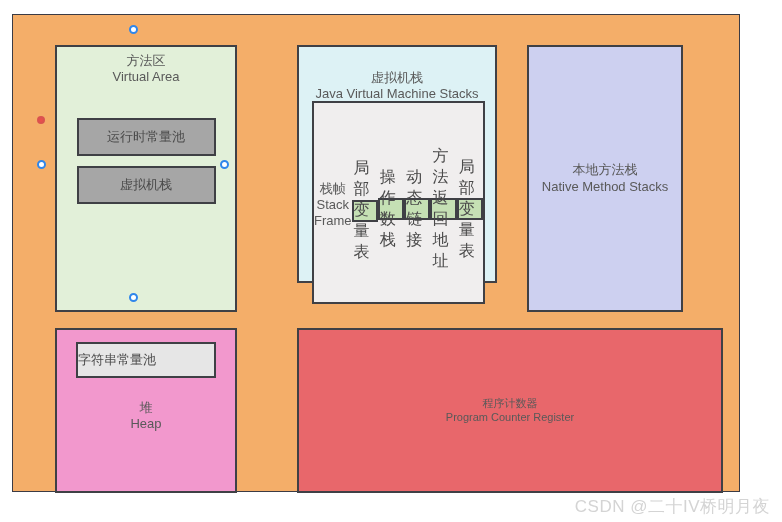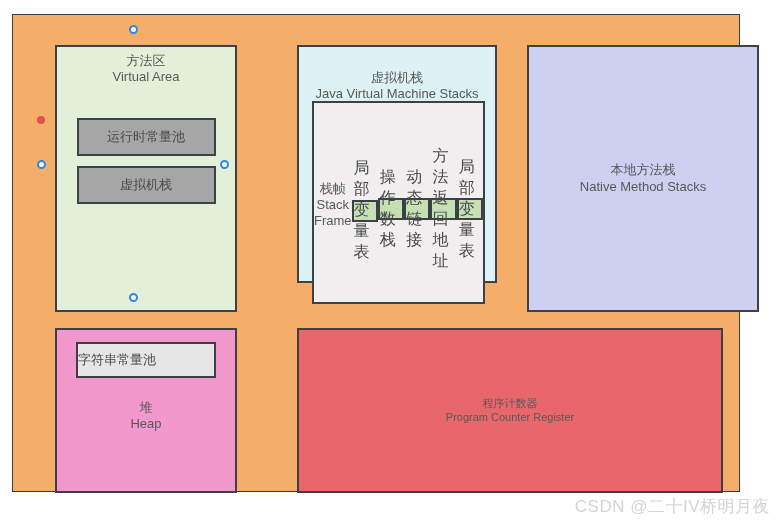--- a/index.html
+++ b/index.html
@@ -118,21 +118,21 @@
     justify-content: center;
     font-size: 16px;
     color: #4a4a4a;
   }
   .frame-item.first { margin-top: 11px; }
 
   
   .native-stacks {
     left: 514px;
     top: 30px;
-    width: 232px;
+    width: 156px;
     height: 267px;
     background: #cdd0f0;
     justify-content: center;
   }
   .native-stacks .node-title { font-size: 13px; }
 
   
   .heap {
     left: 42px;
     top: 313px;

